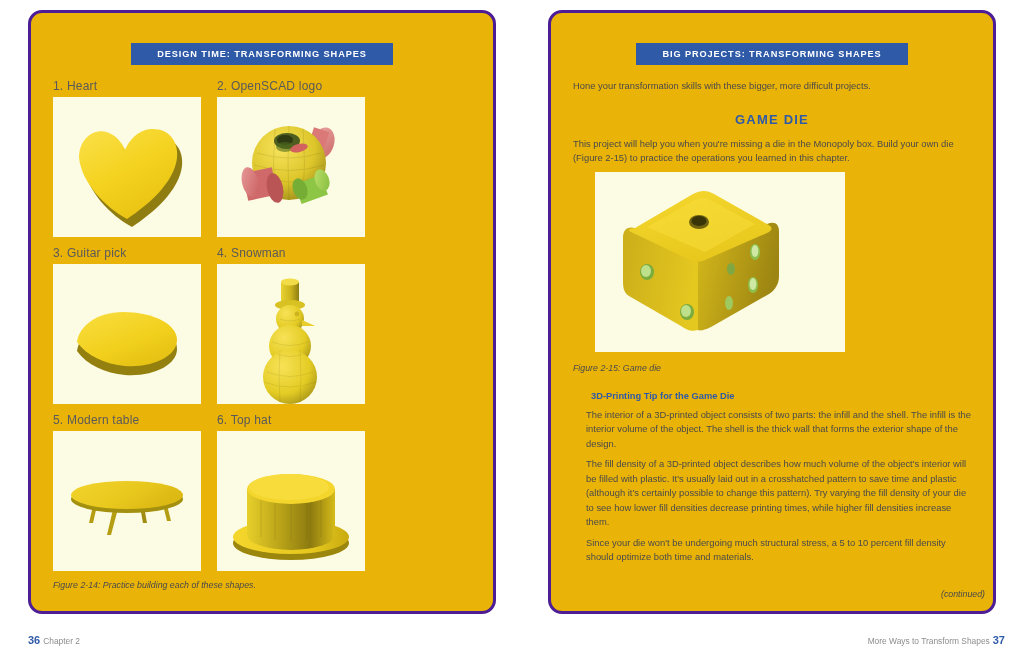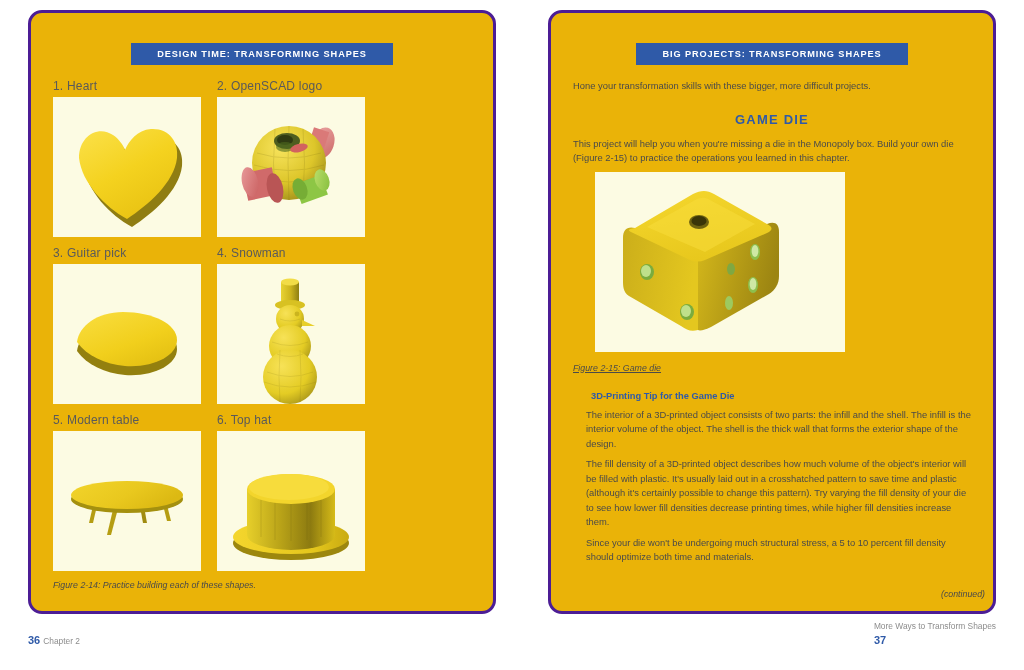--- a/index.html
+++ b/index.html
@@ -139,21 +139,20 @@
     background: #fcfbe3;
     margin: 6px auto 0 22px;
     position: relative;
     overflow: hidden;
   }
   .die-caption {
     font-size: 8.8px;
     font-style: italic;
     color: #4a4a4a;
     margin: 11px 0 0 0;
-    text-decoration: underline;
   }
 
   .continued {
     position: absolute;
     right: 8px;
     bottom: 12px;
     font-size: 8.8px;
     font-style: italic;
     color: #4a4a4a;
   }
@@ -162,21 +161,21 @@
   .footer {
     position: absolute;
     bottom: 24px;
     font-size: 8.4px;
     color: #8d8d8d;
     display: flex;
     align-items: baseline;
     gap: 3px;
   }
   .footer-left { left: 28px; }
-  .footer-right { right: 28px; flex-direction: column; }
+  .footer-right { right: 19px; }
   .folio {
     color: #2f5aa8;
     font-weight: bold;
     font-size: 11px;
   }
 
   svg { display: block; }
 </style>
 </head>
 <body>

